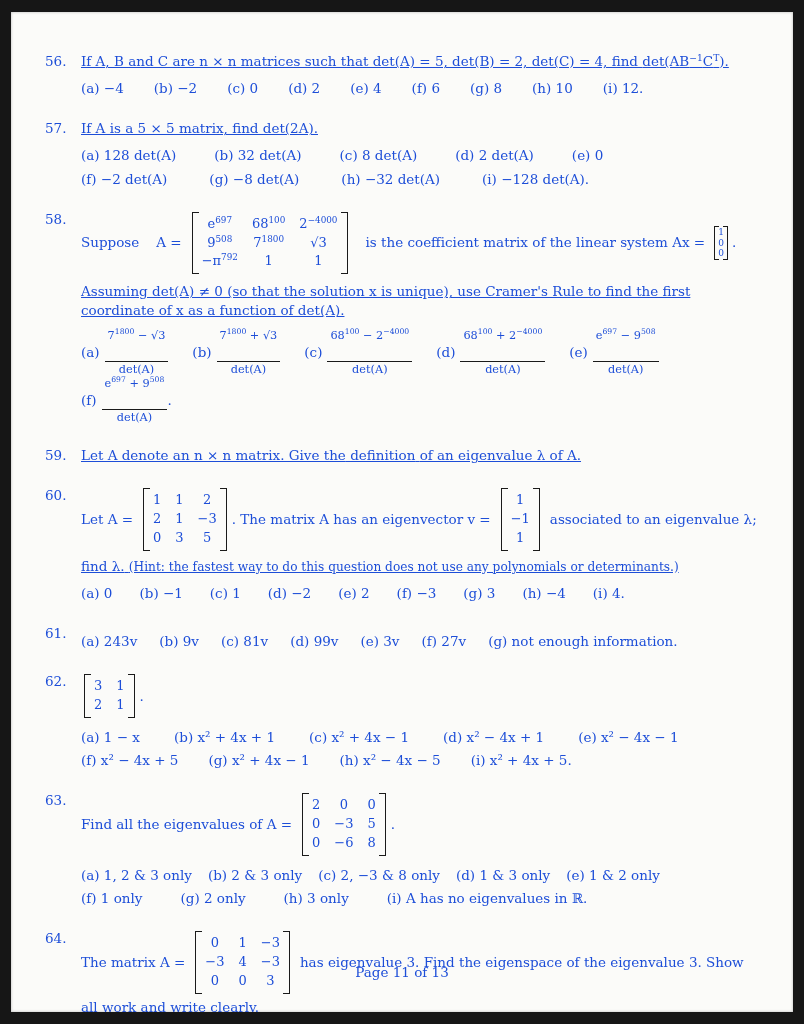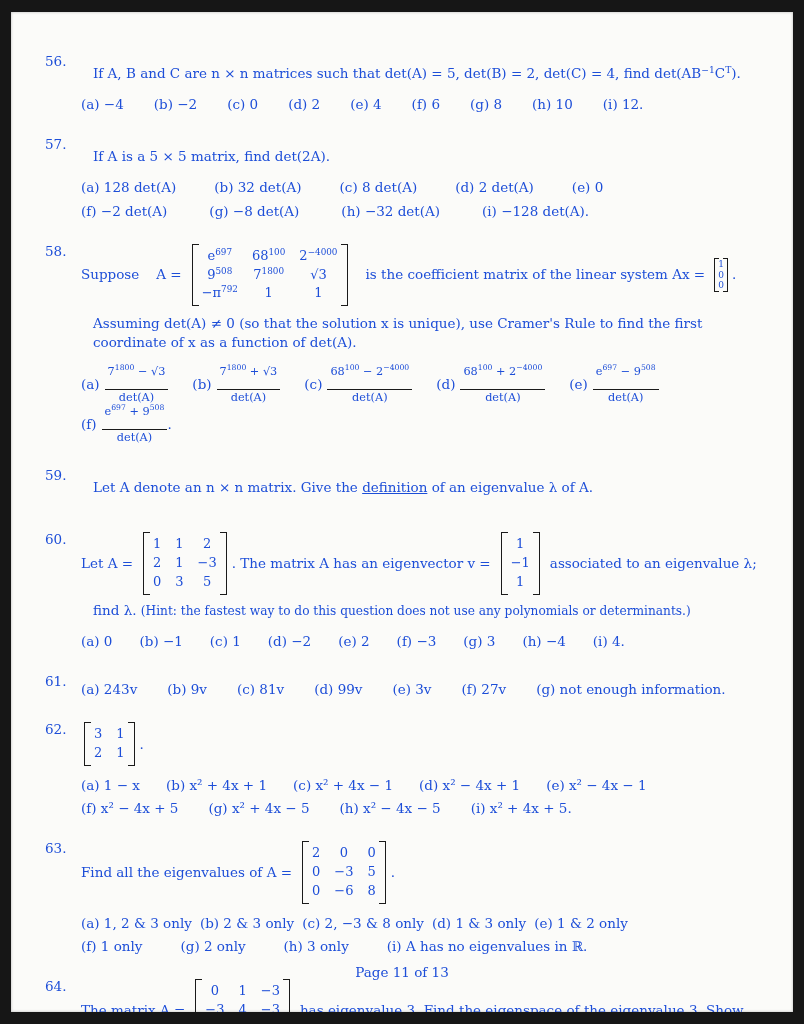--- a/index.html
+++ b/index.html
@@ -5,21 +5,21 @@
   * { margin:0; padding:0; box-sizing:border-box; }
   html,body { background:#3a3a3a; }
   body { font-family:"DejaVu Serif","DejaVu Sans","Liberation Serif",serif; }
   .frame { width:804px; height:1024px; background:#161616; padding:12px 11px; margin:0 auto; }
   .page { width:100%; height:100%; background:#fbfbf9; position:relative; overflow:hidden;
           padding:40px 36px 60px 34px; color:#1d4ed8; font-size:13.5px; line-height:1.42;
           box-shadow:inset 0 0 3px #b5b5b5; }
   .question { display:flex; margin-bottom:21px; }
   .qnum { width:36px; flex-shrink:0; }
   .qbody { flex:1; min-width:0; }
-  .qtext { margin:12px; }
+  .qtext { margin:0;text-decoration:underline; }
   .mline { display:flex; align-items:center; flex-wrap:wrap; column-gap:7px; margin-bottom:2px; }
   .opt-row { display:flex; flex-wrap:wrap; align-items:center; margin-top:8px; }
   .opt-row + .opt-row { margin-top:4px;text-align:center; }
   sup { font-size:0.68em; line-height:0; vertical-align:super; }
   .ul { text-decoration:underline; }
   .hint { font-size:12.2px; }
   .nowrap { white-space:nowrap; }
   .tight { margin-left:-5px; }
   
   .matrix { position:relative; display:inline-grid; column-gap:14px; row-gap:0;
@@ -31,21 +31,21 @@
   .cols3 { grid-template-columns:repeat(3,auto); }
   .cols2 { grid-template-columns:repeat(2,auto); }
   .cols1 { grid-template-columns:auto; }
   .small { font-size:9px; padding:1px 4px; column-gap:0; line-height:1.2; margin:0 2px; }
   .small::before, .small::after { width:3.5px; border-width:1px; }
   .mcell { white-space:nowrap; }
   
   .frac-opt { display:inline-flex; align-items:center; white-space:nowrap; }
   .opt-label { margin-right:5px; }
   .frac { display:inline-flex; flex-direction:column; align-items:center; font-size:11.3px; line-height:1.25; }
-  .frac .num { padding:0 3px 10px; border-bottom:1px solid #1a1a1a; white-space:nowrap; }
+  .frac .num { padding:0 3px 18px; border-bottom:1px solid #1a1a1a; white-space:nowrap; }
   .frac .den { padding-top:1px; white-space:nowrap; }
   .opt { white-space:nowrap; }
   .footer { position:absolute; left:0; right:0; bottom:30px; text-align:center; font-size:13.5px; }
 </style>
 </head>
 <body>
 
 <div class="frame">
 <div class="page">
 
@@ -218,21 +218,21 @@
         <span class="opt">(g) 3</span>
         <span class="opt">(h) −4</span>
         <span class="opt">(i) 4.</span>
       </div>
     </div>
   </section>
 
   <section class="question">
     <div class="qnum">61.</div>
     <div class="qbody">
-      <div class="opt-row" style="column-gap:30px">
+      <div class="opt-row" style="column-gap:22px">
         <span class="opt">(a) 243v</span>
         <span class="opt">(b) 9v</span>
         <span class="opt">(c) 81v</span>
         <span class="opt">(d) 99v</span>
         <span class="opt">(e) 3v</span>
         <span class="opt">(f) 27v</span>
         <span class="opt">(g) not enough information.</span>
       </div>
     </div>
   </section>
@@ -242,30 +242,30 @@
     <div class="qbody">
       <div class="mline">
         <span class="matrix cols2">
           <span class="mcell">3</span>
           <span class="mcell">1</span>
           <span class="mcell">2</span>
           <span class="mcell">1</span>
         </span>
         <span class="tight">.</span>
       </div>
-      <div class="opt-row" style="column-gap:26px">
+      <div class="opt-row" style="column-gap:34px">
         <span class="opt">(a) 1 − x</span>
         <span class="opt">(b) x² + 4x + 1</span>
         <span class="opt">(c) x² + 4x − 1</span>
         <span class="opt">(d) x² − 4x + 1</span>
         <span class="opt">(e) x² − 4x − 1</span>
       </div>
       <div class="opt-row" style="column-gap:30px">
         <span class="opt">(f) x² − 4x + 5</span>
-        <span class="opt">(g) x² + 4x − 5</span>
+        <span class="opt">(g) x² + 4x − 1</span>
         <span class="opt">(h) x² − 4x − 5</span>
         <span class="opt">(i) x² + 4x + 5.</span>
       </div>
     </div>
   </section>
 
   <section class="question">
     <div class="qnum">63.</div>
     <div class="qbody">
       <div class="mline">
@@ -276,21 +276,21 @@
           <span class="mcell">0</span>
           <span class="mcell">0</span>
           <span class="mcell">−3</span>
           <span class="mcell">5</span>
           <span class="mcell">0</span>
           <span class="mcell">−6</span>
           <span class="mcell">8</span>
         </span>
         <span class="tight">.</span>
       </div>
-      <div class="opt-row" style="column-gap:8px">
+      <div class="opt-row" style="column-gap:16px">
         <span class="opt">(a) 1, 2 &amp; 3 only</span>
         <span class="opt">(b) 2 &amp; 3 only</span>
         <span class="opt">(c) 2, −3 &amp; 8 only</span>
         <span class="opt">(d) 1 &amp; 3 only</span>
         <span class="opt">(e) 1 &amp; 2 only</span>
       </div>
       <div class="opt-row" style="column-gap:38px">
         <span class="opt">(f) 1 only</span>
         <span class="opt">(g) 2 only</span>
         <span class="opt">(h) 3 only</span>

